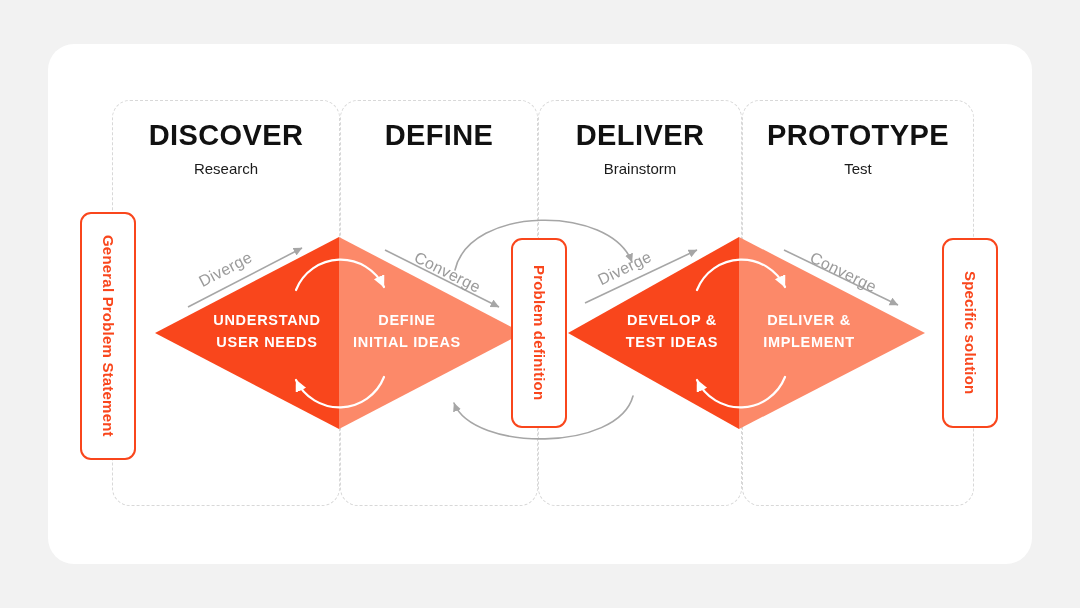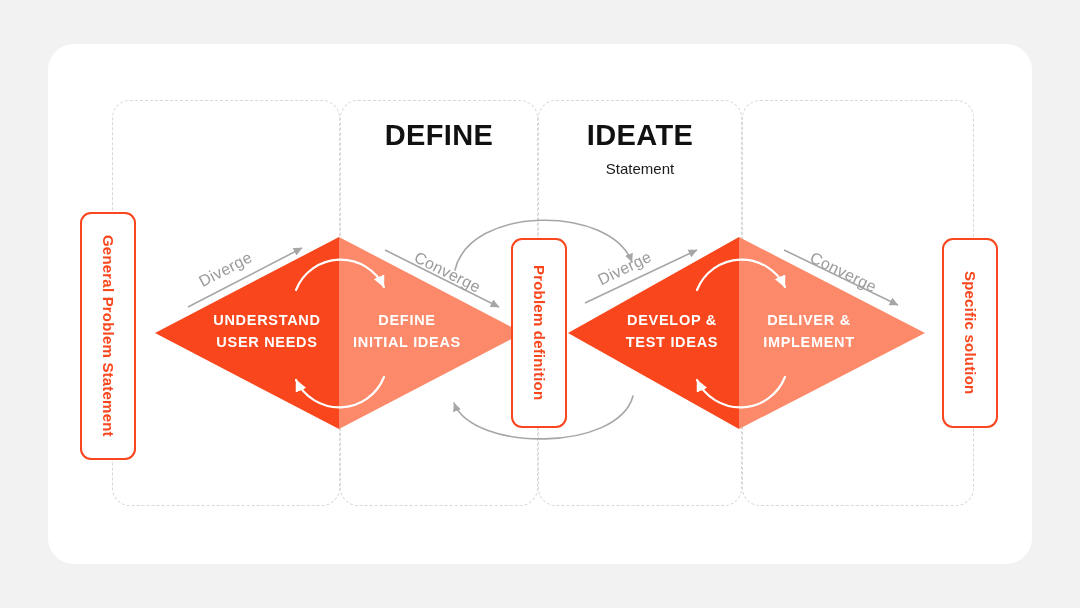--- a/index.html
+++ b/index.html
@@ -109,26 +109,34 @@
 
 <div id="stage">
 
   <div class="card"></div>
 
   <div class="phase-col" style="left:112px; width:228px;"></div>
   <div class="phase-col" style="left:340px; width:198px;"></div>
   <div class="phase-col" style="left:538px; width:204px;"></div>
   <div class="phase-col" style="left:742px; width:232px;"></div>
 
+  <div class="phase-head" style="left:112px; width:228px;">
+    <div class="phase-title">DISCOVER</div>
+    <div class="phase-sub">Research</div>
+  </div>
   <div class="phase-head" style="left:340px; width:198px;">
     <div class="phase-title">DEFINE</div>
   </div>
   <div class="phase-head" style="left:538px; width:204px;">
-    <div class="phase-title">IDEATE</div>
-    <div class="phase-sub">Statement</div>
+    <div class="phase-title">DELIVER</div>
+    <div class="phase-sub">Brainstorm</div>
+  </div>
+  <div class="phase-head" style="left:742px; width:232px;">
+    <div class="phase-title">PROTOTYPE</div>
+    <div class="phase-sub">Test</div>
   </div>
 
   <svg id="diagram" viewBox="0 0 1080 608">
     <defs>
       <marker id="ah-grey" markerWidth="7" markerHeight="7" refX="5.2" refY="2.6" orient="auto" markerUnits="strokeWidth">
         <path d="M0,0 L5.4,2.6 L0,5.2 Z" fill="#a6a6a6"></path>
       </marker>
       <marker id="ah-white" markerWidth="7" markerHeight="7" refX="5.2" refY="2.6" orient="auto" markerUnits="strokeWidth">
         <path d="M0,0 L5.4,2.6 L0,5.2 Z" fill="#ffffff"></path>
       </marker>

